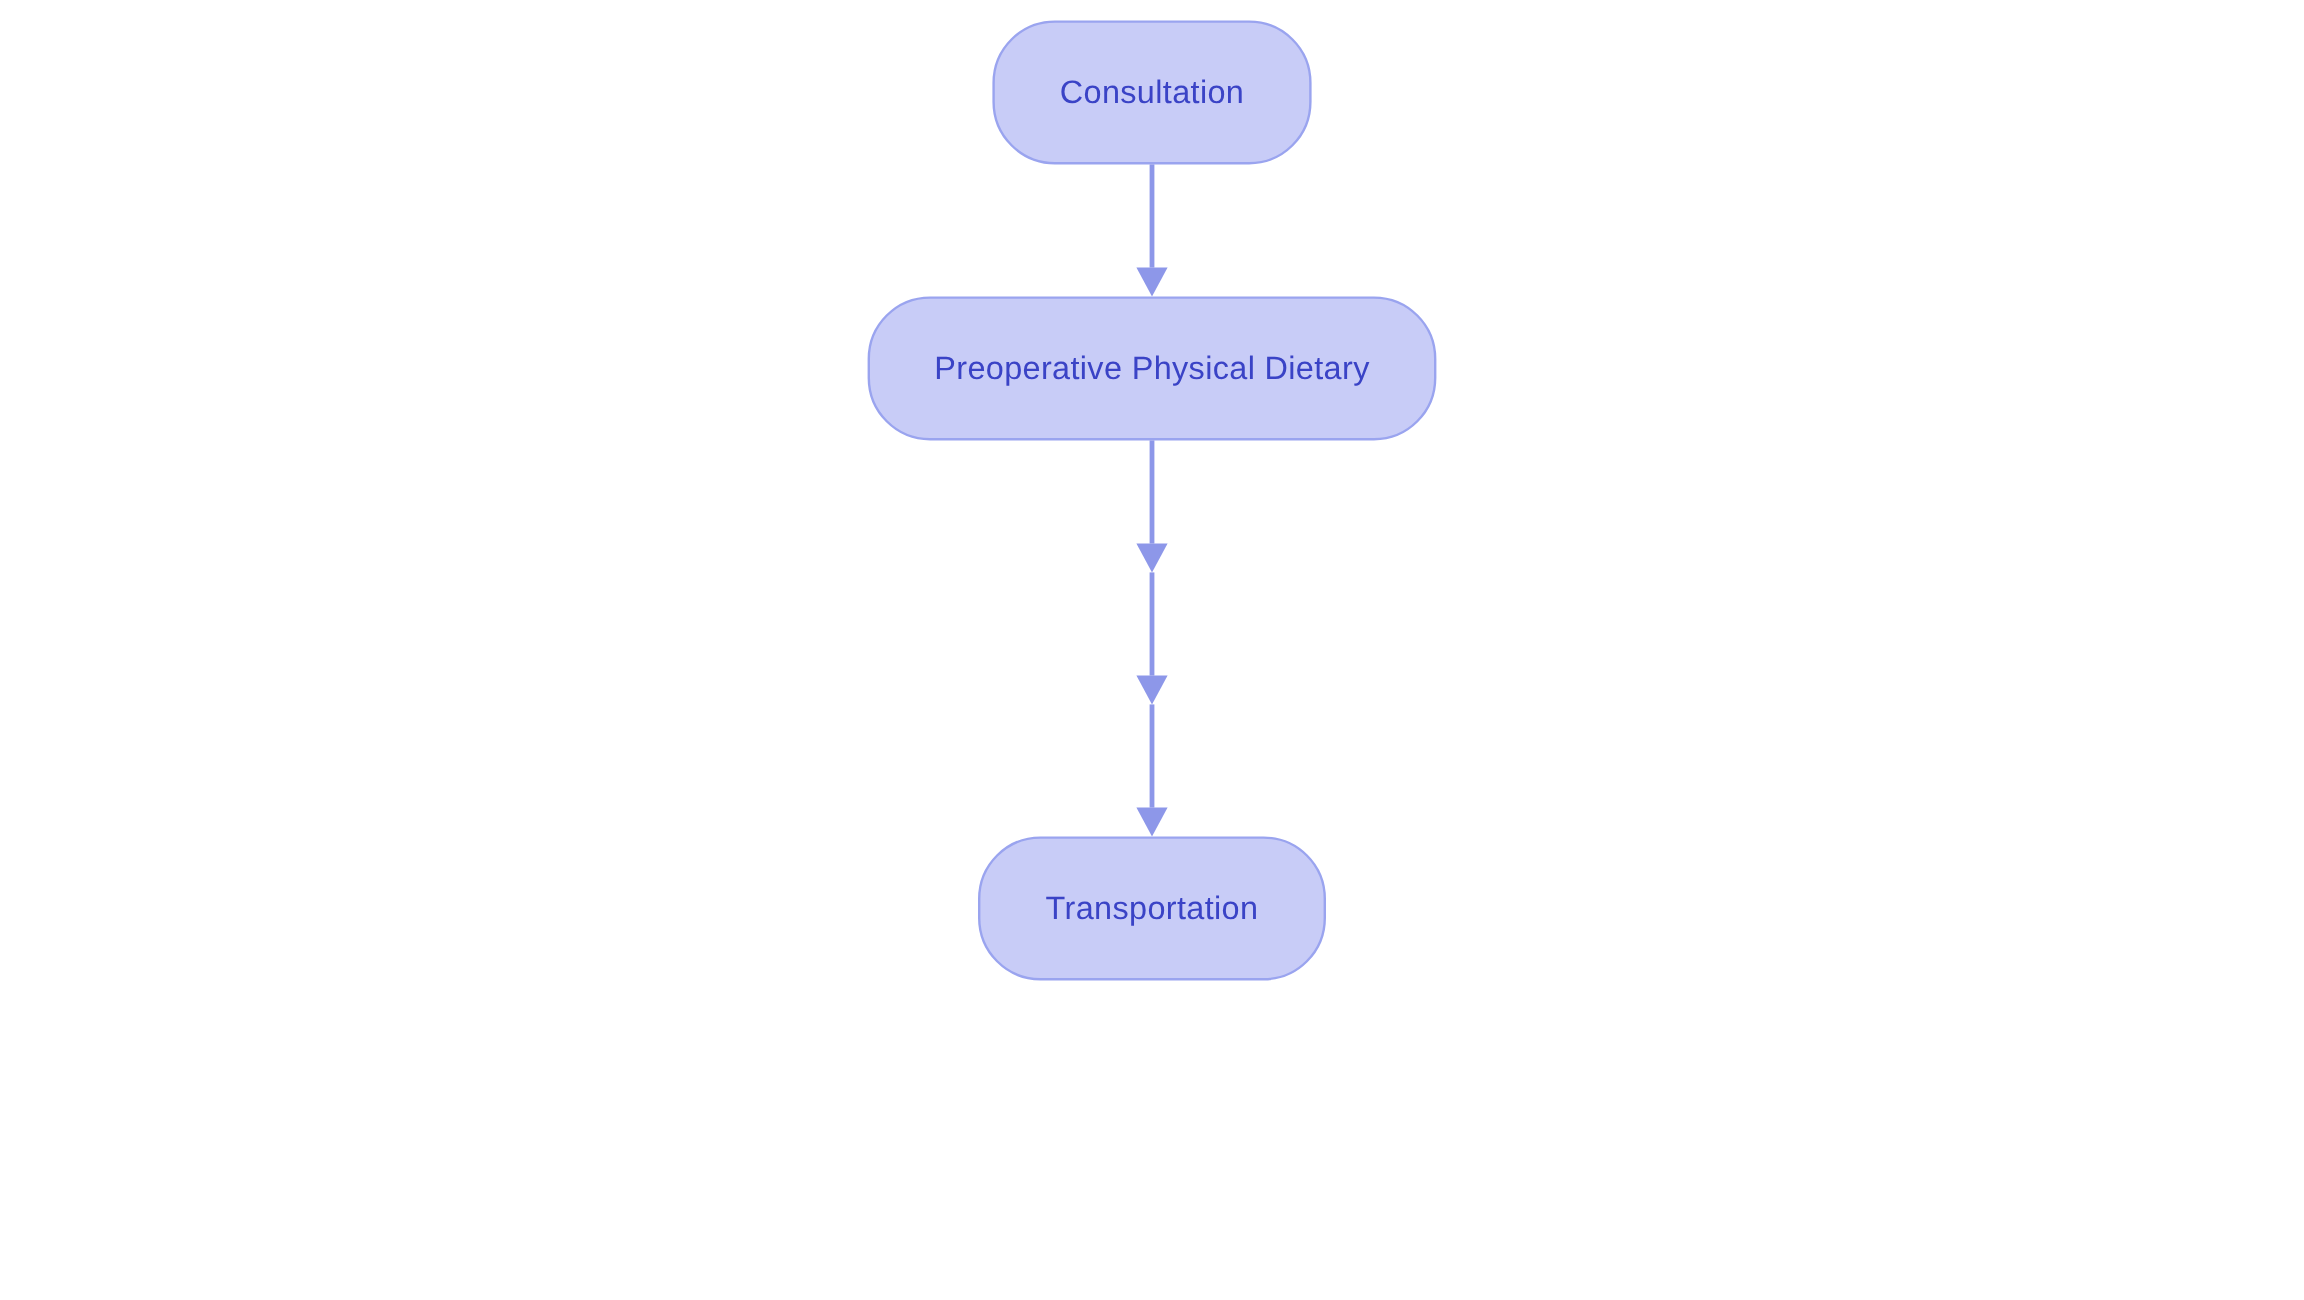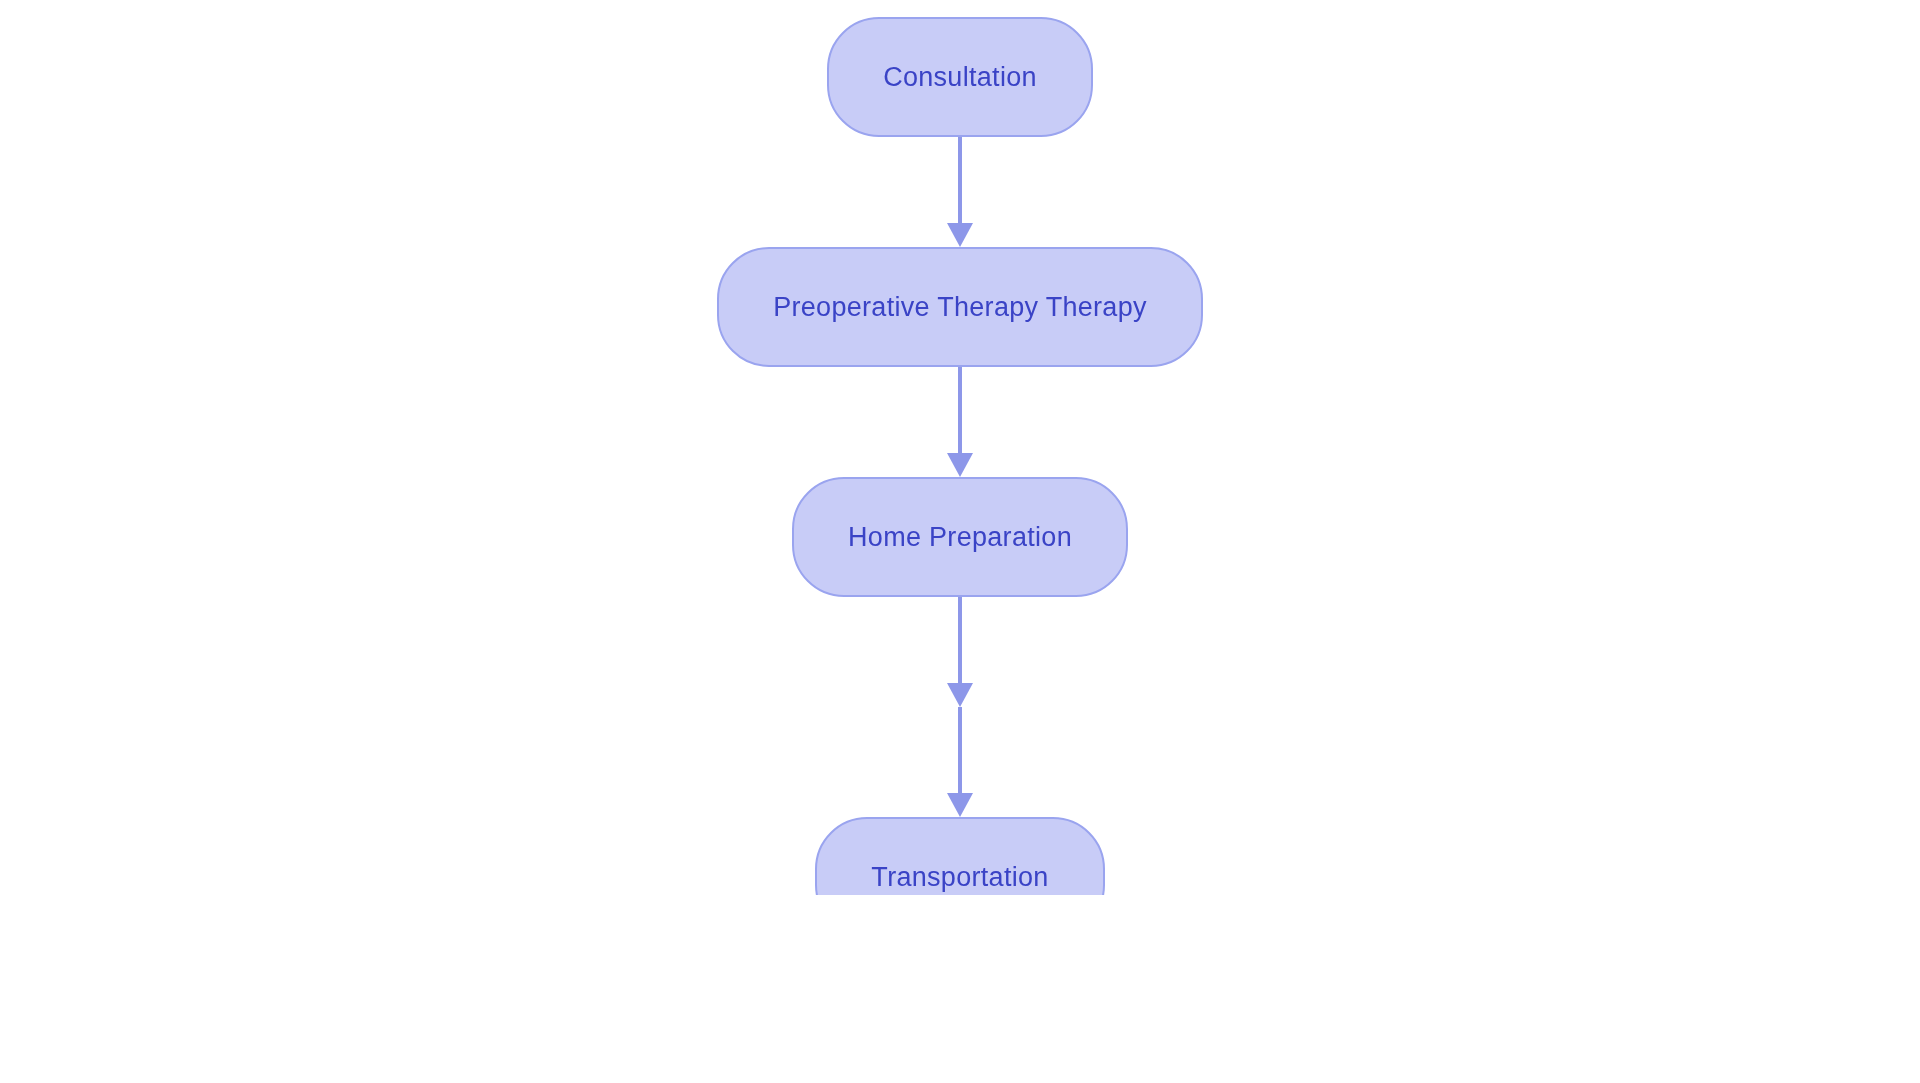--- a/index.html
+++ b/index.html
@@ -75,31 +75,28 @@
   <div class="flow-node">
     <span class="node-label">Consultation</span>
   </div>
 
   <div class="connector">
     <div class="arrow-line"></div>
     <div class="arrow-head"></div>
   </div>
 
   <div class="flow-node">
-    <span class="node-label">Preoperative Therapy Therapy</span>
+    <span class="node-label">Preoperative Physical Dietary</span>
   </div>
 
   <div class="connector">
     <div class="arrow-line"></div>
     <div class="arrow-head"></div>
   </div>
 
-  <div class="flow-node">
-    <span class="node-label">Home Preparation</span>
-  </div>
 
   <div class="connector">
     <div class="arrow-line"></div>
     <div class="arrow-head"></div>
   </div>
 
 
   <div class="connector">
     <div class="arrow-line"></div>
     <div class="arrow-head"></div>

